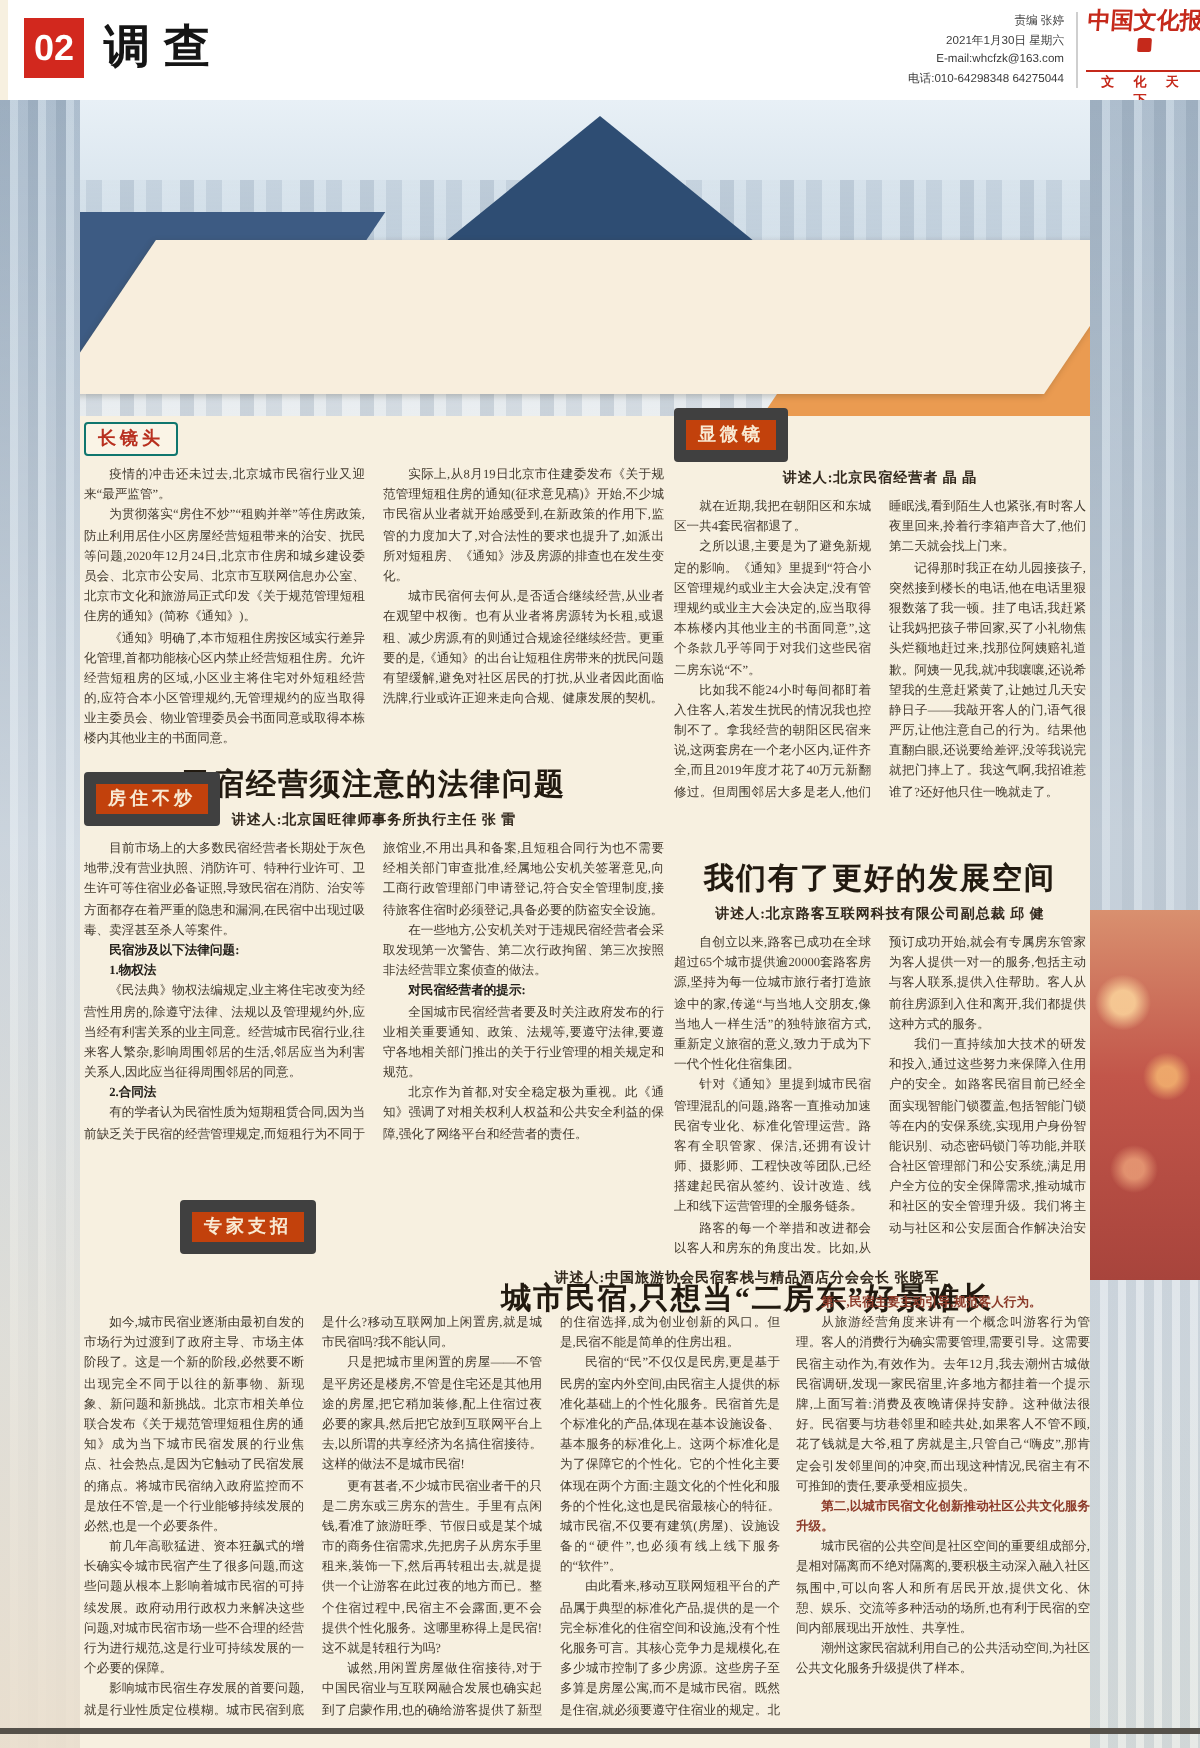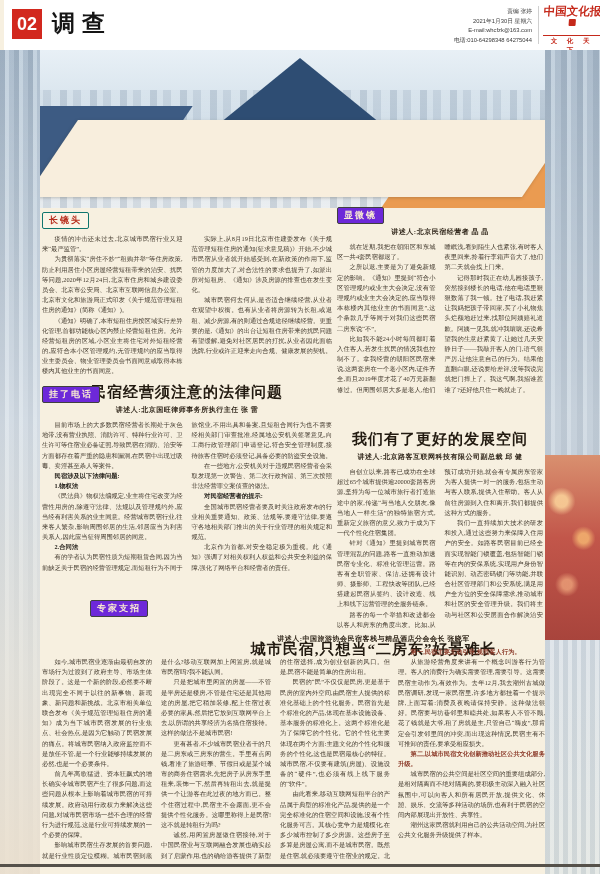--- a/index.html
+++ b/index.html
@@ -55,21 +55,21 @@
        linear-gradient(180deg,#d9906f 0%,#c2564a 45%,#a8443c 100%);}
   .strip-rb{left:545px;top:640px;width:55px;height:234px;
      background:
        repeating-linear-gradient(90deg,rgba(120,140,160,.25) 0 5px,rgba(190,200,212,.15) 5px 9px),
        linear-gradient(180deg,#e6ebef,#eef0ea);}
   
   .sec{position:absolute;}
   .lbl{display:inline-block;font-size:9px;font-weight:bold;padding:1px 6px;letter-spacing:2px;border-radius:2px;
        font-family:"Liberation Sans",sans-serif;}
   .lbl-outline{border:1px solid #0f766e;color:#b8301f;background:rgba(252,246,234,.65);}
-  .lbl-fill{background:#6d28d9;color:#f8e9d2;border:1px solid #404040;}
+  .lbl-fill{background:#c2410c;color:#f8e9d2;border:6px solid #404040;}
   .sec-title{font-size:15px;font-weight:bold;color:#221a10;text-align:center;letter-spacing:1px;}
   .byline{font-size:7px;font-weight:bold;color:#33291d;text-align:center;letter-spacing:.5px;margin-top:3px;}
   .body{overflow:hidden;margin-top:5px;}
   .cols2{column-count:2;column-gap:9px;}
   .cols3{column-count:3;column-gap:9px;}
   .body p{margin:0;text-indent:2em;font-size:6.3px;line-height:1.62;text-align:justify;color:#42392d;}
   .body p.bold{font-weight:bold;color:#24201a;}
   .body p.bold-red{font-weight:bold;color:#8c3b2a;}
   #sec-cjt{left:42px;top:209px;width:290px;}
   #sec-cjt .body{height:147px;}
@@ -143,21 +143,21 @@
     <div class="byline">讲述人:北京民宿经营者 晶 晶</div>
     <div class="body cols2">
         <p>就在近期,我把在朝阳区和东城区一共4套民宿都退了。</p>
         <p>之所以退,主要是为了避免新规定的影响。《通知》里提到“符合小区管理规约或业主大会决定,没有管理规约或业主大会决定的,应当取得本栋楼内其他业主的书面同意”,这个条款几乎等同于对我们这些民宿二房东说“不”。</p>
         <p>比如我不能24小时每间都盯着入住客人,若发生扰民的情况我也控制不了。拿我经营的朝阳区民宿来说,这两套房在一个老小区内,证件齐全,而且2019年度才花了40万元新翻修过。但周围邻居大多是老人,他们睡眠浅,看到陌生人也紧张,有时客人夜里回来,拎着行李箱声音大了,他们第二天就会找上门来。</p>
         <p>记得那时我正在幼儿园接孩子,突然接到楼长的电话,他在电话里狠狠数落了我一顿。挂了电话,我赶紧让我妈把孩子带回家,买了小礼物焦头烂额地赶过来,找那位阿姨赔礼道歉。阿姨一见我,就冲我嚷嚷,还说希望我的生意赶紧黄了,让她过几天安静日子——我敲开客人的门,语气很严厉,让他注意自己的行为。结果他直翻白眼,还说要给差评,没等我说完就把门摔上了。我这气啊,我招谁惹谁了?还好他只住一晚就走了。</p>
       </div>
   </section>
 
   <section class="sec" id="sec-lvs">
-    <span class="lbl lbl-fill">挂了电话</span>
+    <span class="lbl lbl-fill">房住不炒</span>
     <div class="sec-title">民宿经营须注意的法律问题</div>
     <div class="byline">讲述人:北京国旺律师事务所执行主任 张 雷</div>
     <div class="body cols2">
         <p>目前市场上的大多数民宿经营者长期处于灰色地带,没有营业执照、消防许可、特种行业许可、卫生许可等住宿业必备证照,导致民宿在消防、治安等方面都存在着严重的隐患和漏洞,在民宿中出现过吸毒、卖淫甚至杀人等案件。</p>
         <p class="bold">民宿涉及以下法律问题:</p>
         <p class="bold">1.物权法</p>
         <p>《民法典》物权法编规定,业主将住宅改变为经营性用房的,除遵守法律、法规以及管理规约外,应当经有利害关系的业主同意。经营城市民宿行业,往来客人繁杂,影响周围邻居的生活,邻居应当为利害关系人,因此应当征得周围邻居的同意。</p>
         <p class="bold">2.合同法</p>
         <p>有的学者认为民宿性质为短期租赁合同,因为当前缺乏关于民宿的经营管理规定,而短租行为不同于旅馆业,不用出具和备案,且短租合同行为也不需要经相关部门审查批准,经属地公安机关签署意见,向工商行政管理部门申请登记,符合安全管理制度,接待旅客住宿时必须登记,具备必要的防盗安全设施。</p>
         <p>在一些地方,公安机关对于违规民宿经营者会采取发现第一次警告、第二次行政拘留、第三次按照非法经营罪立案侦查的做法。</p>

